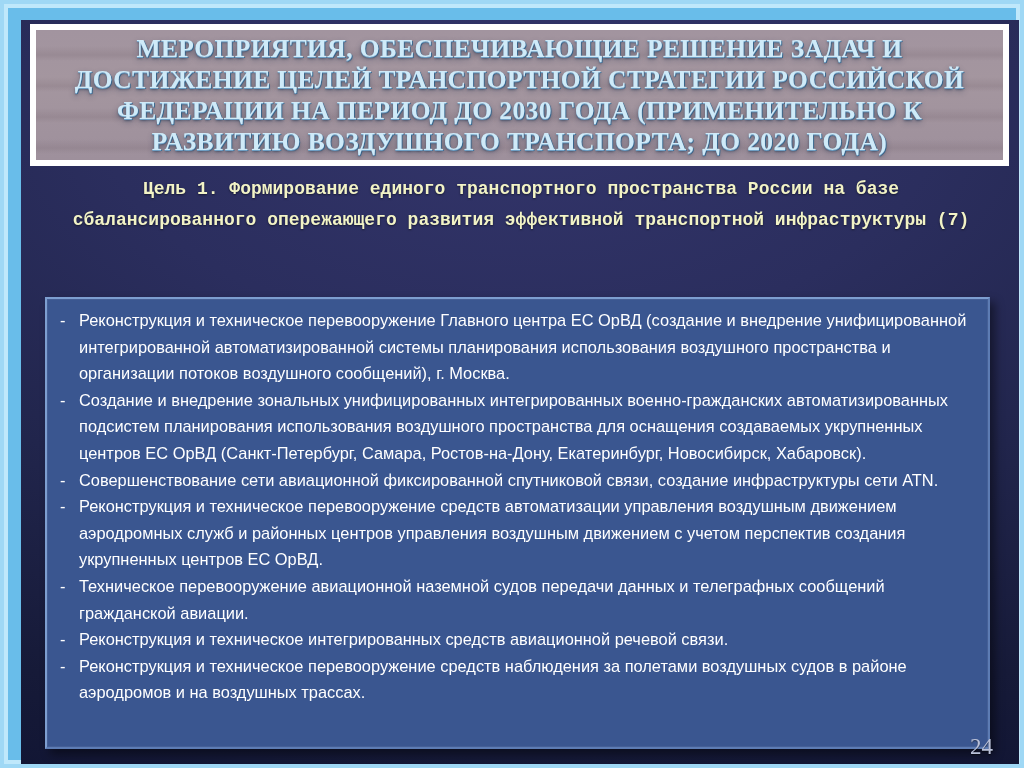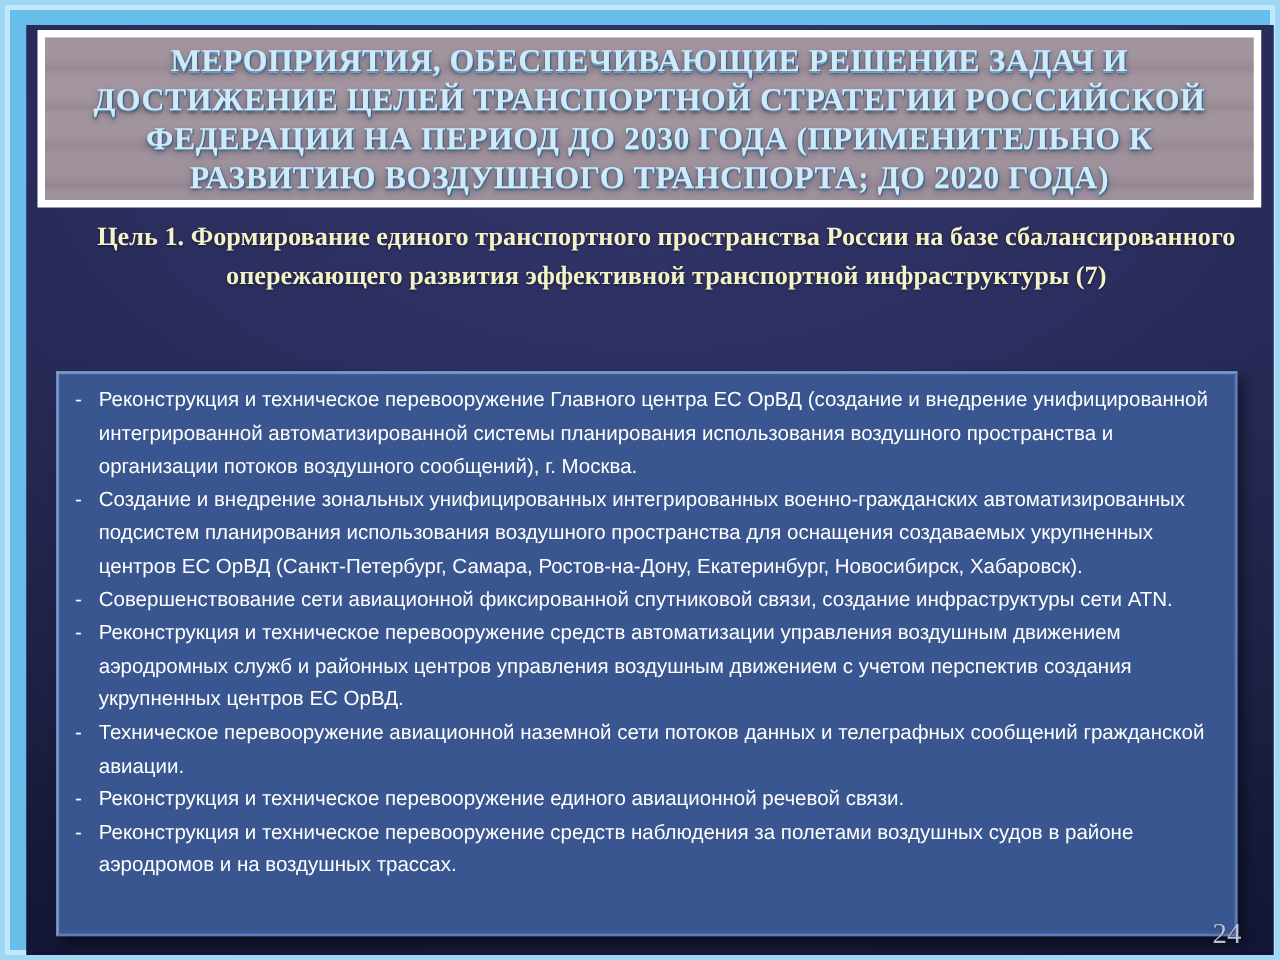--- a/index.html
+++ b/index.html
@@ -92,27 +92,27 @@
       rgba(122,108,118,0.00) 16px,
       rgba(128,112,122,0.30) 25px,
       rgba(120,105,115,0.00) 31px
     );
     pointer-events: none;
   }
 
   
   #goal-subtitle {
     position: absolute;
-    left: 38px;
+    left: 26px;
     top: 154px;
     width: 948px;
     text-align: center;
-    font-family: Liberation Serif, serif;
+    font-family: Liberation Mono, monospace;
     font-weight: bold;
-    font-size: 21px;
+    font-size: 18px;
     line-height: 31px;
     color: #f2f3c6;
     text-shadow: 0 1px 2px rgba(0,0,0,0.5);
   }
 
   
   #content-box {
     position: absolute;
     left: 24px;
     top: 277px;
@@ -193,25 +193,25 @@
               <div class="bullet-row">
                 <span class="bullet-dash">-</span>
                 <span class="bullet-text">Совершенствование сети авиационной фиксированной спутниковой связи, создание инфраструктуры сети ATN.</span>
               </div>
               <div class="bullet-row">
                 <span class="bullet-dash">-</span>
                 <span class="bullet-text">Реконструкция и техническое перевооружение средств автоматизации управления воздушным движением аэродромных служб и районных центров управления воздушным движением с учетом перспектив создания укрупненных центров ЕС ОрВД.</span>
               </div>
               <div class="bullet-row">
                 <span class="bullet-dash">-</span>
-                <span class="bullet-text">Техническое перевооружение авиационной наземной сети потоков данных и телеграфных сообщений гражданской авиации.</span>
-              </div>
-              <div class="bullet-row">
-                <span class="bullet-dash">-</span>
-                <span class="bullet-text">Реконструкция и техническое перевооружение единого авиационной речевой связи.</span>
+                <span class="bullet-text">Техническое перевооружение авиационной наземной судов передачи данных и телеграфных сообщений гражданской авиации.</span>
+              </div>
+              <div class="bullet-row">
+                <span class="bullet-dash">-</span>
+                <span class="bullet-text">Реконструкция и техническое интегрированных средств авиационной речевой связи.</span>
               </div>
               <div class="bullet-row">
                 <span class="bullet-dash">-</span>
                 <span class="bullet-text">Реконструкция и техническое перевооружение средств наблюдения за полетами воздушных судов в районе аэродромов и на воздушных трассах.</span>
               </div>
             </div>
         </div>
 
         <div id="page-number">24</div>
 

